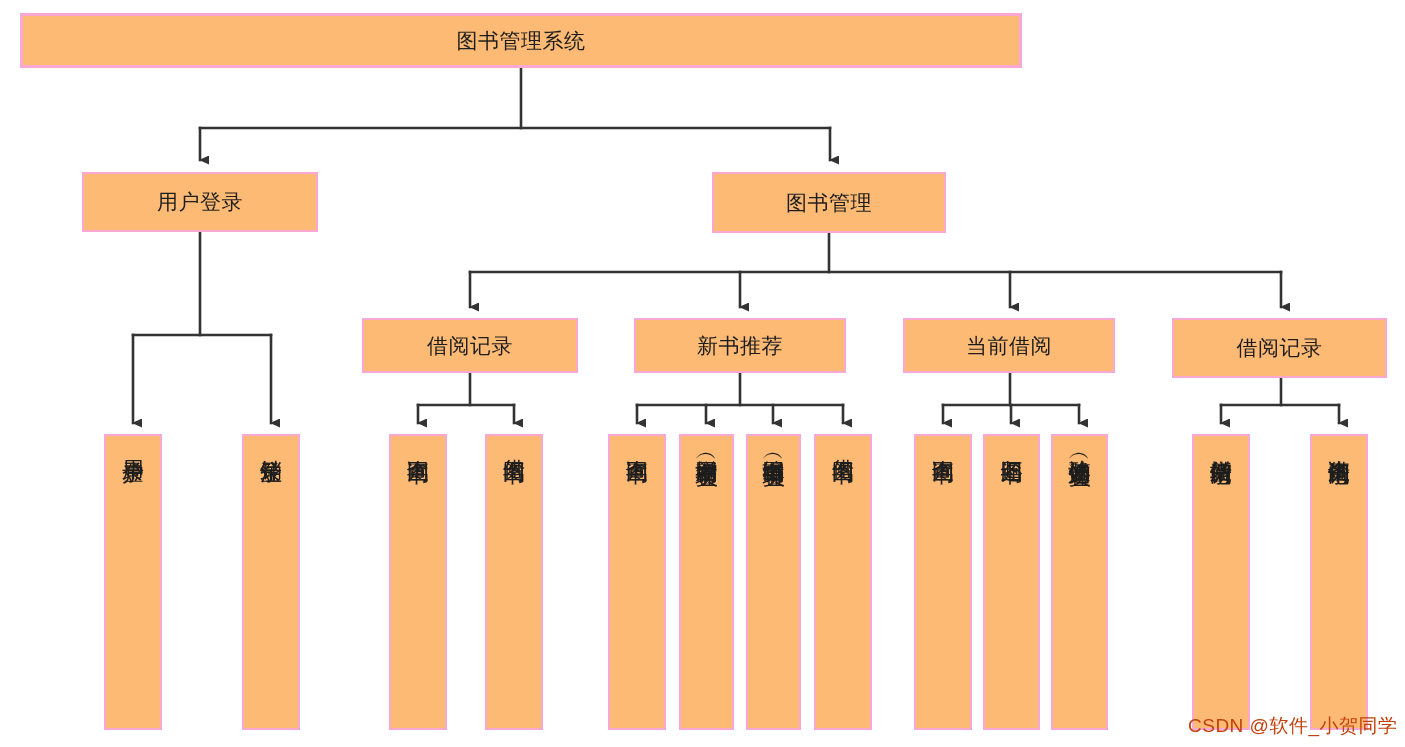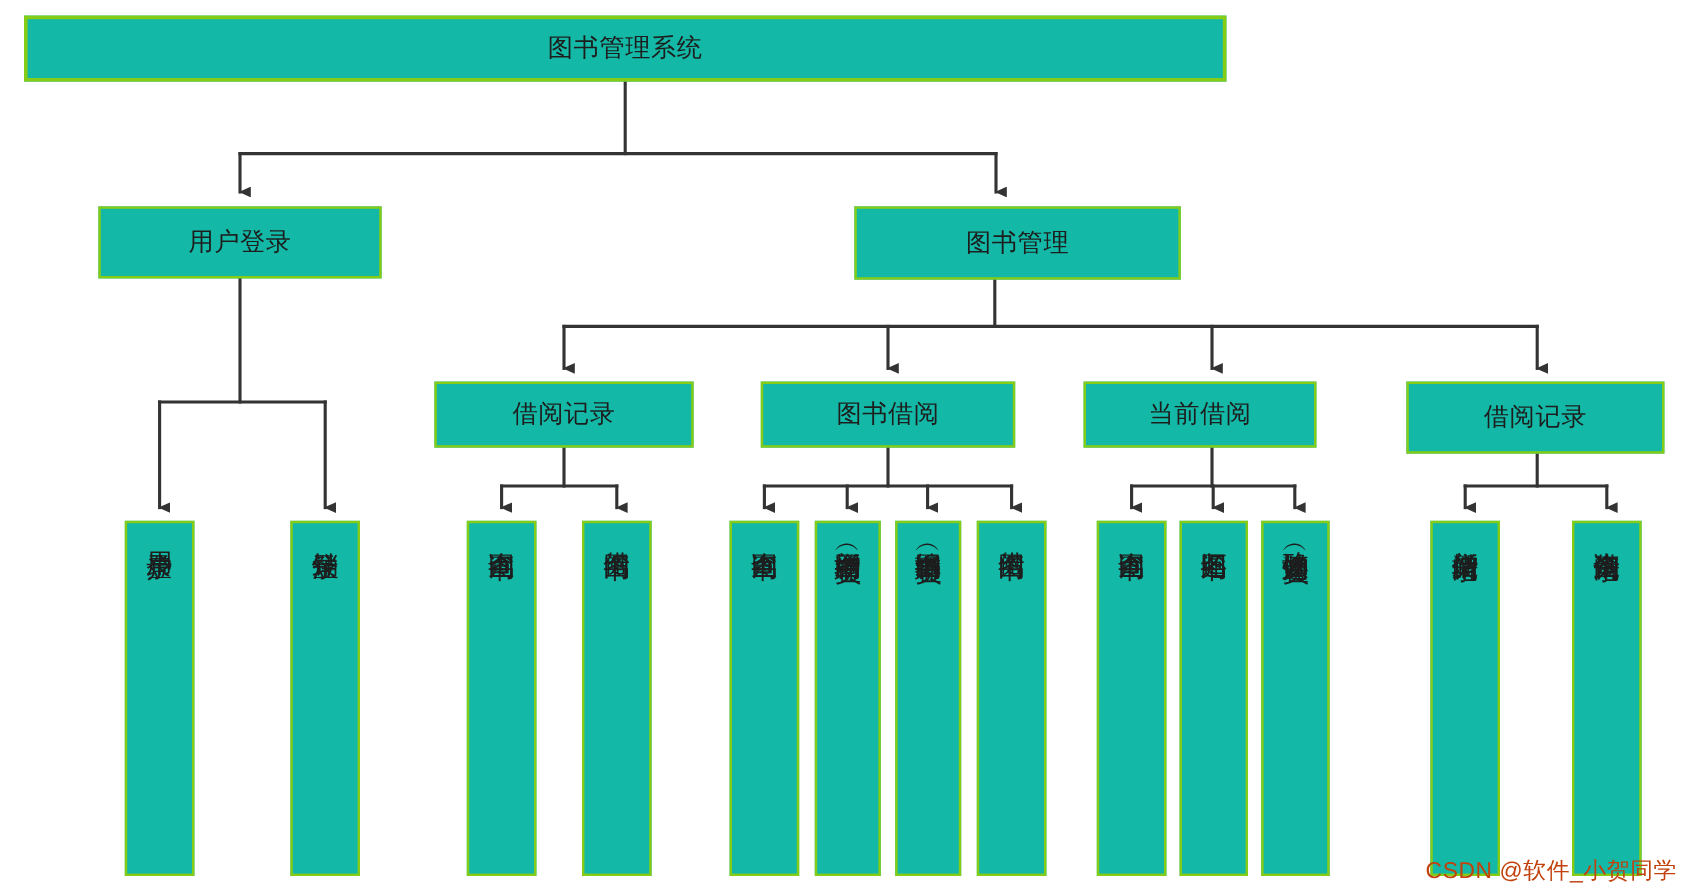--- a/index.html
+++ b/index.html
@@ -21,22 +21,22 @@
     position: absolute;
     left: 0;
     top: 0;
     width: 1405px;
     height: 747px;
     pointer-events: none;
   }
   .node {
     position: absolute;
     box-sizing: border-box;
-    background: #14b8a6;
-    border: 2px solid #84cc16;
+    background: #fdba74;
+    border: 2px solid #f9a8d4;
     display: flex;
     align-items: center;
     justify-content: center;
   }
   .node.root {
     border-width: 3px;
   }
   .node-label {
     color: #1d1d1d;
     font-size: 21px;
@@ -122,31 +122,31 @@
     </g>
   </svg>
 
   <div class="node root" style="left:20px; top:13px; width:1002px; height:55px;">
     <span class="node-label">图书管理系统</span>
   </div>
 
   <div class="node" style="left:82px; top:172px; width:236px; height:60px;">
     <span class="node-label">用户登录</span>
   </div>
-  <div class="node" style="left:712px; top:172px; width:272px; height:61px;">
+  <div class="node" style="left:712px; top:172px; width:234px; height:61px;">
     <span class="node-label">图书管理</span>
   </div>
 
   <div class="node" style="left:362px; top:318px; width:216px; height:55px;">
     <span class="node-label">借阅记录</span>
   </div>
   <div class="node" style="left:634px; top:318px; width:212px; height:55px;">
-    <span class="node-label">图书借阅</span>
+    <span class="node-label">新书推荐</span>
   </div>
-  <div class="node" style="left:903px; top:318px; width:194px; height:55px;">
+  <div class="node" style="left:903px; top:318px; width:212px; height:55px;">
     <span class="node-label">当前借阅</span>
   </div>
   <div class="node" style="left:1172px; top:318px; width:215px; height:60px;">
     <span class="node-label">借阅记录</span>
   </div>
 
   <div class="node leaf" style="left:104px; top:434px; width:58px; height:296px;">
     <span class="node-label">用户登录</span>
   </div>
   <div class="node leaf" style="left:242px; top:434px; width:58px; height:296px;">

